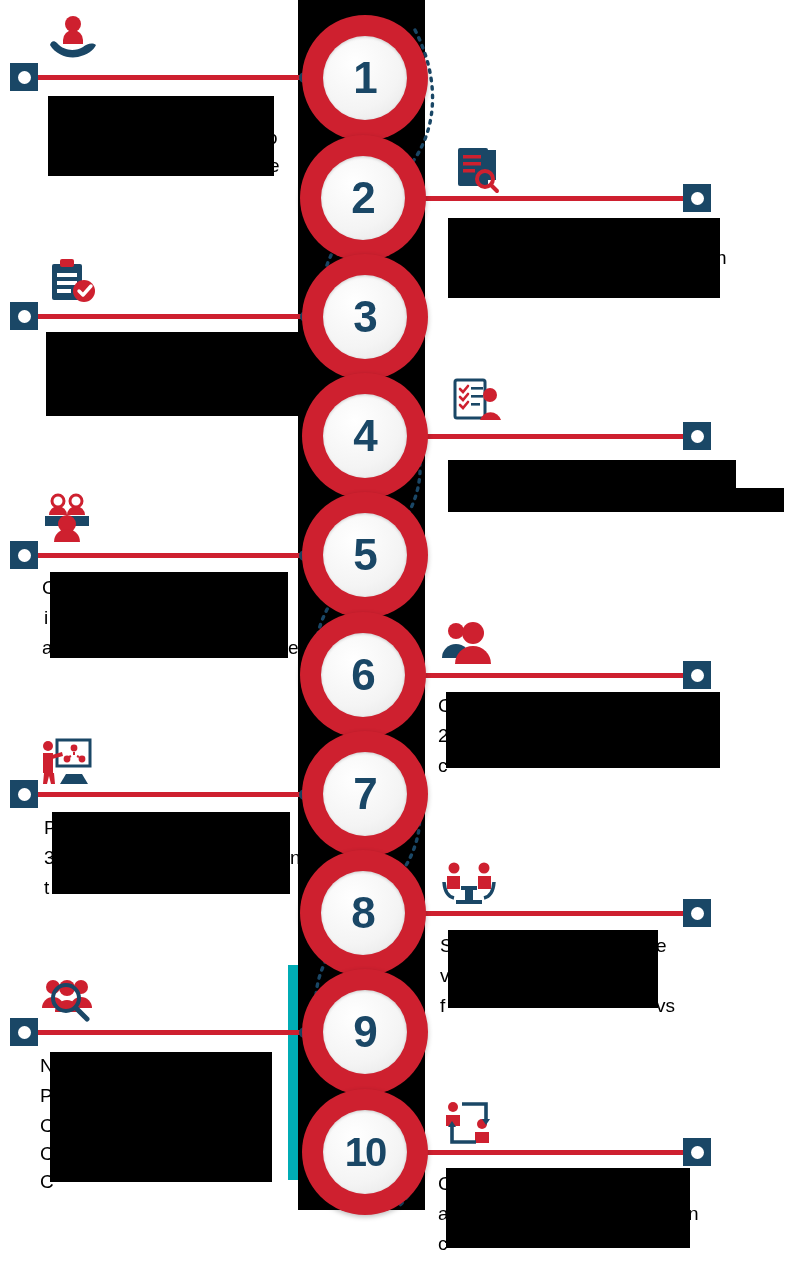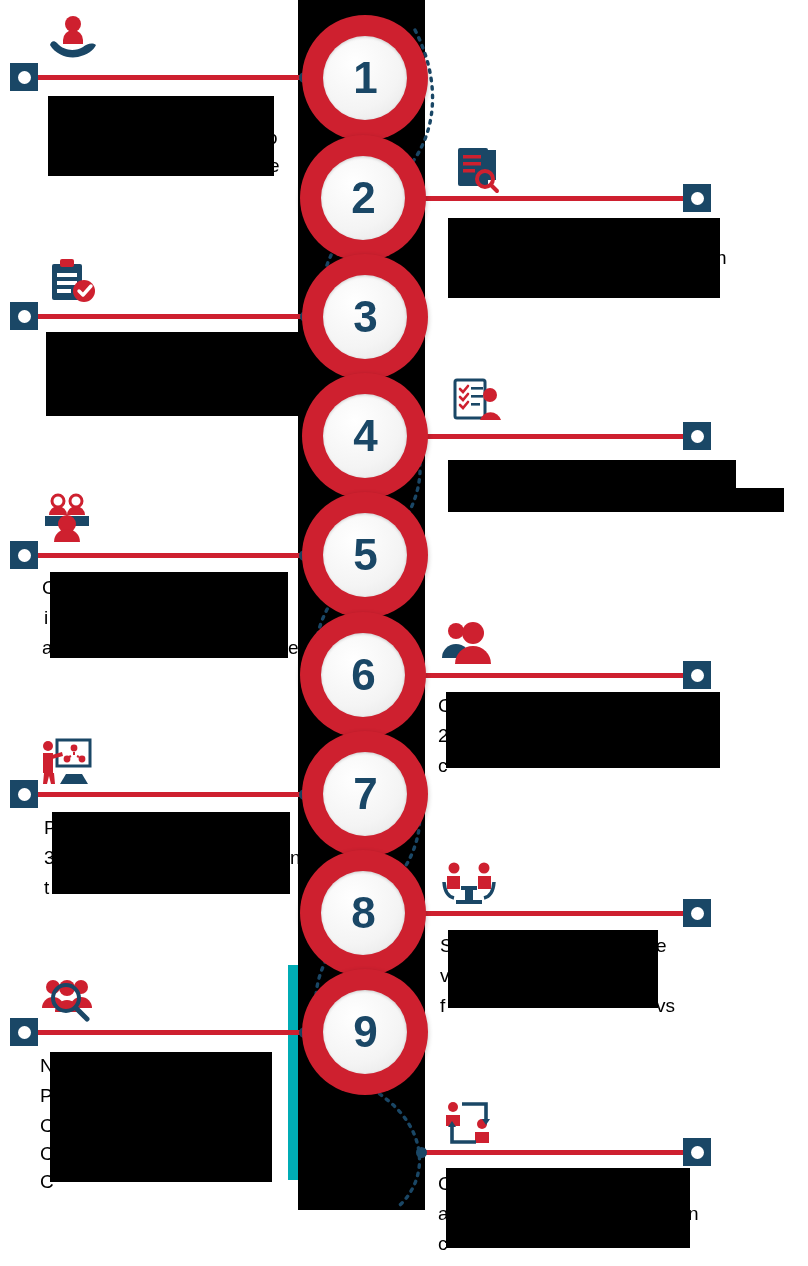--- a/index.html
+++ b/index.html
@@ -188,20 +188,25 @@
   <div class="step" style="left:300px;top:850px;">
     <div class="inner">
       <span class="num">8</span>
     </div>
   </div>
   <div class="step" style="left:302px;top:969px;">
     <div class="inner">
       <span class="num">9</span>
     </div>
   </div>
+  <div class="step wide" style="left:302px;top:1089px;">
+    <div class="inner">
+      <span class="num">10</span>
+    </div>
+  </div>
 
   <div class="icon" style="left:46px;top:12px;">
     <svg viewBox="0 0 54 50">
       <circle cx="27" cy="12" r="8" fill="#CE202F"></circle>
       <path d="M17 28 a10 10 0 0 1 20 0 v4 H17 z" fill="#CE202F"></path>
       <path d="M4 33 c6 10 18 14 28 12 c9 -2 16 -7 18 -12 c-4 -3 -9 -1 -13 2 c-7 4 -18 5 -26 -4 c-3 -3 -6 -2 -7 2 z" fill="#1A4766"></path>
     </svg>
   </div>
 
   <div class="icon" style="left:452px;top:144px;">

